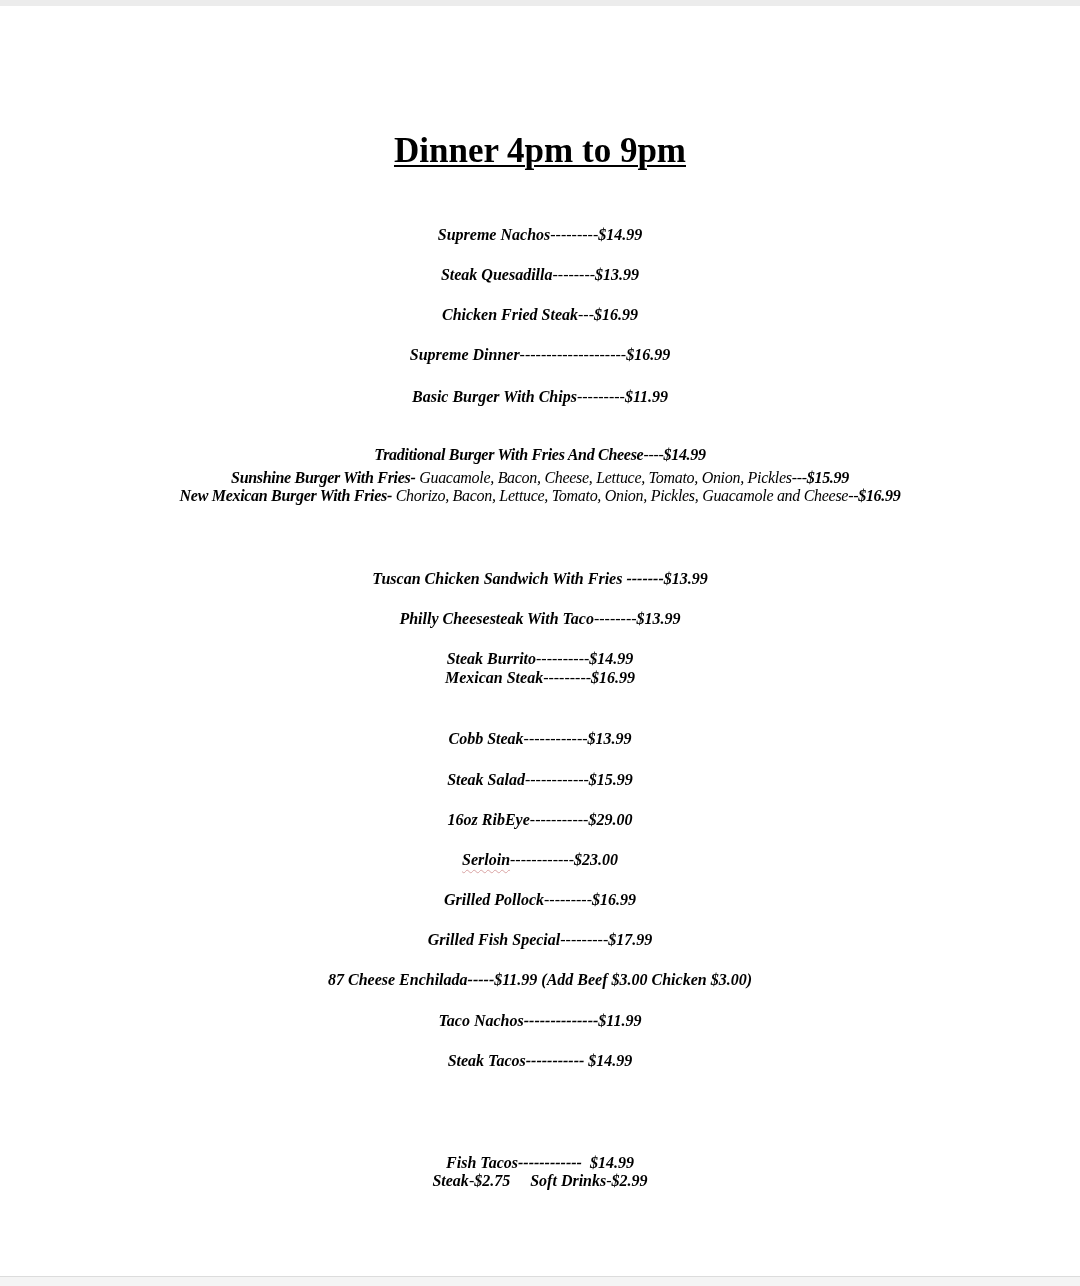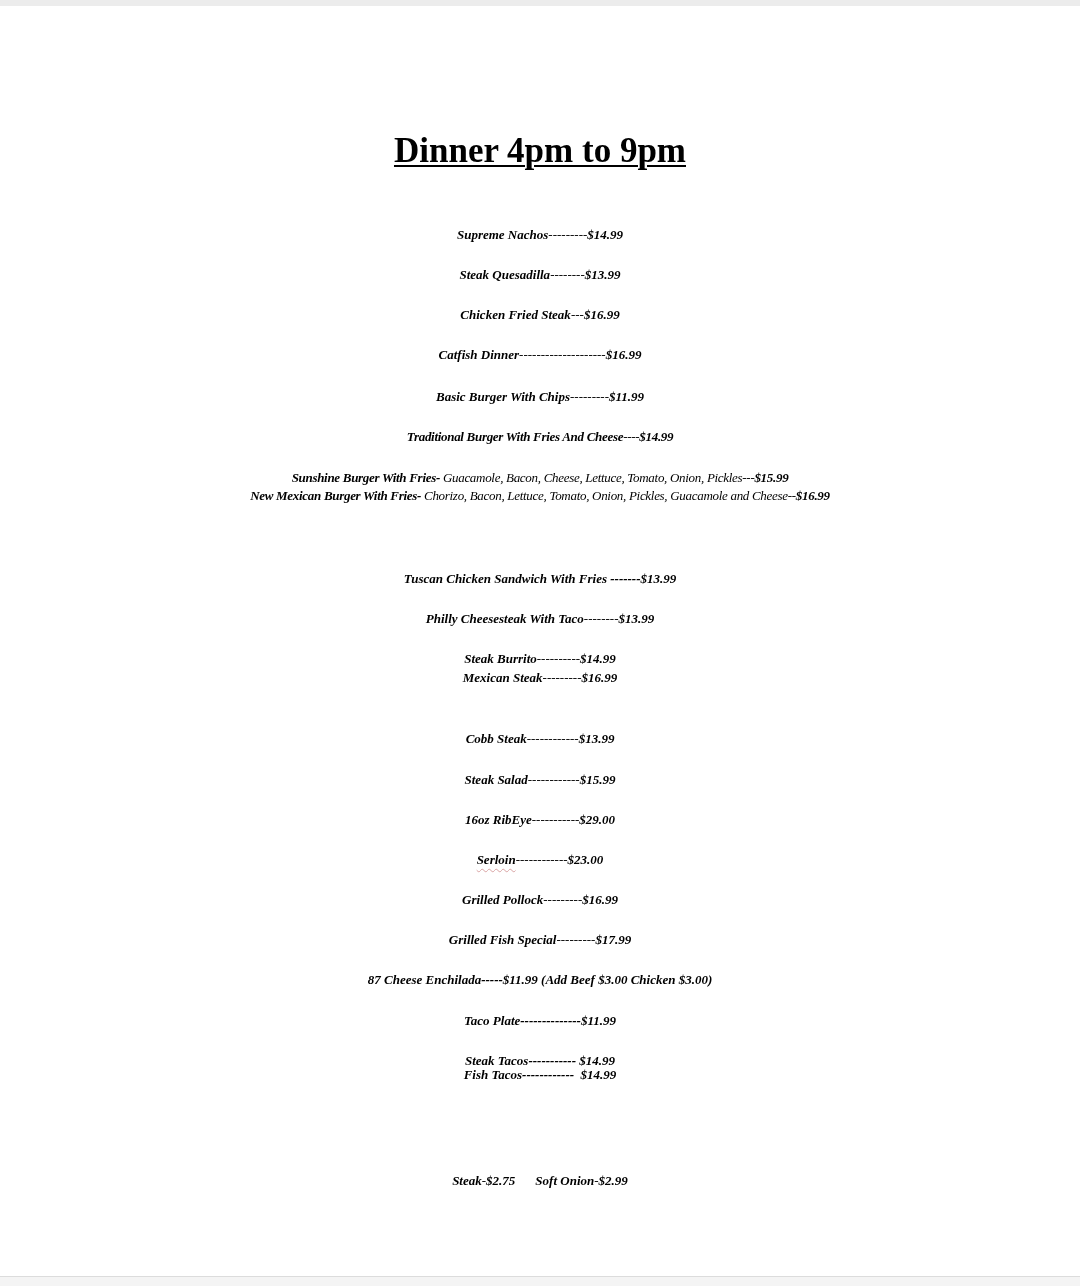--- a/index.html
+++ b/index.html
@@ -11,21 +11,21 @@
     .top-bar { position: absolute; left: 0; top: 0; width: 1080px; height: 6px; background: #ececec; }
     .bottom-bar { position: absolute; left: 0; top: 1276px; width: 1080px; height: 10px; background: #f4f4f4; border-top: 1px solid #dcdcdc; }
     .title {
       position: absolute; left: 0; top: 131px; width: 1080px; text-align: center;
       font-weight: bold; font-size: 35px; text-decoration: underline; text-decoration-thickness: 2px;
       text-underline-offset: 3px;
     }
     .menu { position: absolute; left: 140px; width: 800px; top: 0; }
     .item {
       position: absolute; left: 0; width: 800px; text-align: center;
-      font-style: italic; font-size: 13px; line-height: 23px;
+      font-style: italic; font-size: 16px; line-height: 23px;
     }
     .b { font-weight: bold; }
     .n { font-weight: normal; }
     .cond { letter-spacing: -0.3px; }
     .squiggle { text-decoration: underline wavy #d9a3a3; text-decoration-thickness: 1px; text-underline-offset: 4px; }
   </style>
 </head>
 <body>
 
 <div class="top-bar"></div>
@@ -33,25 +33,25 @@
 <h1 class="title" style="margin:0;">Dinner 4pm to 9pm</h1>
 
 <div class="menu">
 
   <div class="item b" style="top:223px"><span>Supreme Nachos</span><span class="n">---------</span><span>$14.99</span></div>
 
   <div class="item b" style="top:263px"><span>Steak Quesadilla</span><span class="n">--------</span><span>$13.99</span></div>
 
   <div class="item b" style="top:303px"><span>Chicken Fried Steak</span><span class="n">---</span><span>$16.99</span></div>
 
-  <div class="item b" style="top:343px"><span>Catfish Dinner</span><span class="n">--------------------</span><span>$16.99</span></div>
+  <div class="item b" style="top:343px"><span>Supreme Dinner</span><span class="n">--------------------</span><span>$16.99</span></div>
 
   <div class="item b" style="top:385px"><span>Basic Burger With Chips</span><span class="n">---------</span><span>$11.99</span></div>
 
-  <div class="item b cond" style="top:425px"><span>Traditional Burger With Fries And Cheese</span><span class="n">----</span><span>$14.99</span></div>
+  <div class="item b cond" style="top:443px"><span>Traditional Burger With Fries And Cheese</span><span class="n">----</span><span>$14.99</span></div>
 
   <div class="item b cond" style="top:466px"><span>Sunshine Burger With Fries-</span><span class="n"> Guacamole, Bacon, Cheese, Lettuce, Tomato, Onion, Pickles</span><span class="n">---</span><span>$15.99</span></div>
 
   <div class="item b cond" style="top:484px"><span>New Mexican Burger With Fries-</span><span class="n"> Chorizo, Bacon, Lettuce, Tomato, Onion, Pickles, Guacamole and Cheese</span><span class="n">--</span><span>$16.99</span></div>
 
   <div class="item b" style="top:567px"><span>Tuscan Chicken Sandwich With Fries </span><span>-------</span><span>$13.99</span></div>
 
   <div class="item b" style="top:607px"><span>Philly Cheesesteak With Taco</span><span class="n">--------</span><span>$13.99</span></div>
 
   <div class="item b" style="top:647px"><span>Steak Burrito</span><span class="n">----------</span><span>$14.99</span></div>
@@ -65,22 +65,22 @@
   <div class="item b" style="top:808px"><span>16oz RibEye</span><span class="n">-----------</span><span>$29.00</span></div>
 
   <div class="item b" style="top:848px"><span class="squiggle">Serloin</span><span class="n">------------</span><span>$23.00</span></div>
 
   <div class="item b" style="top:888px"><span>Grilled Pollock</span><span class="n">---------</span><span>$16.99</span></div>
 
   <div class="item b" style="top:928px"><span>Grilled Fish Special</span><span class="n">---------</span><span>$17.99</span></div>
 
   <div class="item b" style="top:968px"><span>87 Cheese Enchilada</span><span>-----</span><span>$11.99</span><span> (Add Beef $3.00 Chicken $3.00)</span></div>
 
-  <div class="item b" style="top:1009px"><span>Taco Plate</span><span>--------------</span><span>$11.99</span></div>
+  <div class="item b" style="top:1009px"><span>Taco Nachos</span><span>--------------</span><span>$11.99</span></div>
 
   <div class="item b" style="top:1049px; white-space:pre"><span>Steak Tacos</span><span>----------- </span><span>$14.99</span></div>
 
-  <div class="item b" style="top:1063px; white-space:pre"><span>Fish Tacos</span><span>------------  </span><span>$14.99</span></div>
+  <div class="item b" style="top:1151px; white-space:pre"><span>Fish Tacos</span><span>------------  </span><span>$14.99</span></div>
 
-  <div class="item b" style="top:1169px"><span><span>Steak</span><span class="n">-</span><span>$2.75</span></span><span style="display:inline-block;width:20px"></span><span><span>Soft Onion</span><span class="n">-</span><span>$2.99</span></span></div>
+  <div class="item b" style="top:1169px"><span><span>Steak</span><span class="n">-</span><span>$2.75</span></span><span style="display:inline-block;width:20px"></span><span><span>Soft Drinks</span><span class="n">-</span><span>$2.99</span></span></div>
 </div>
 
 <div class="bottom-bar"></div>
 
 </body></html>

